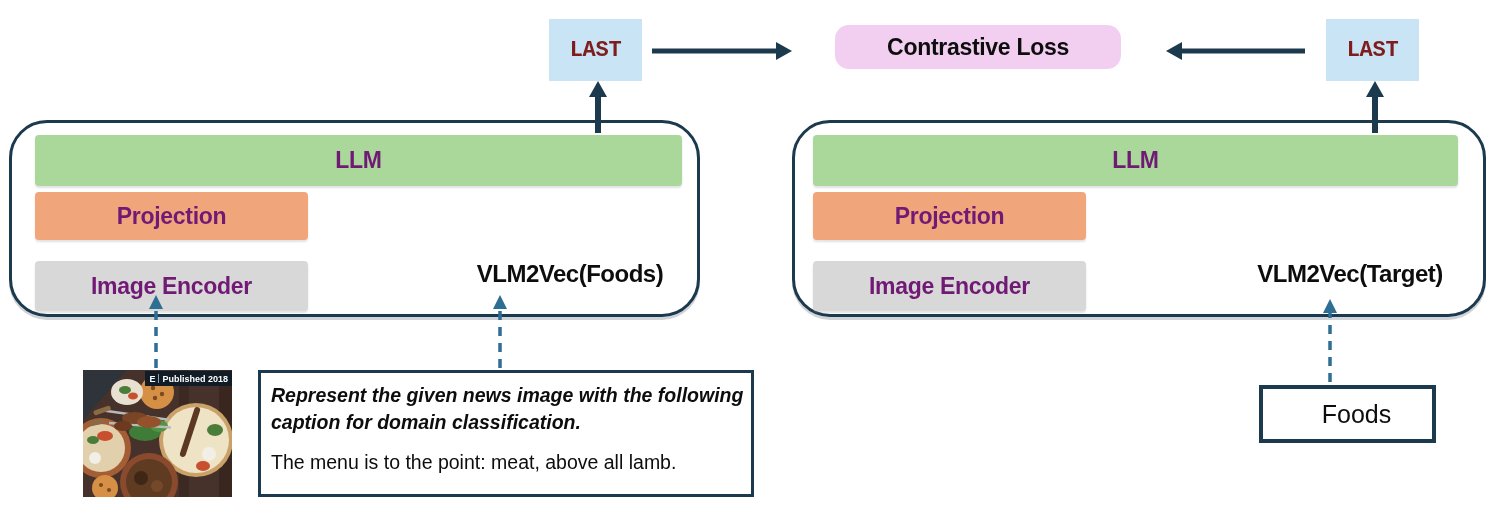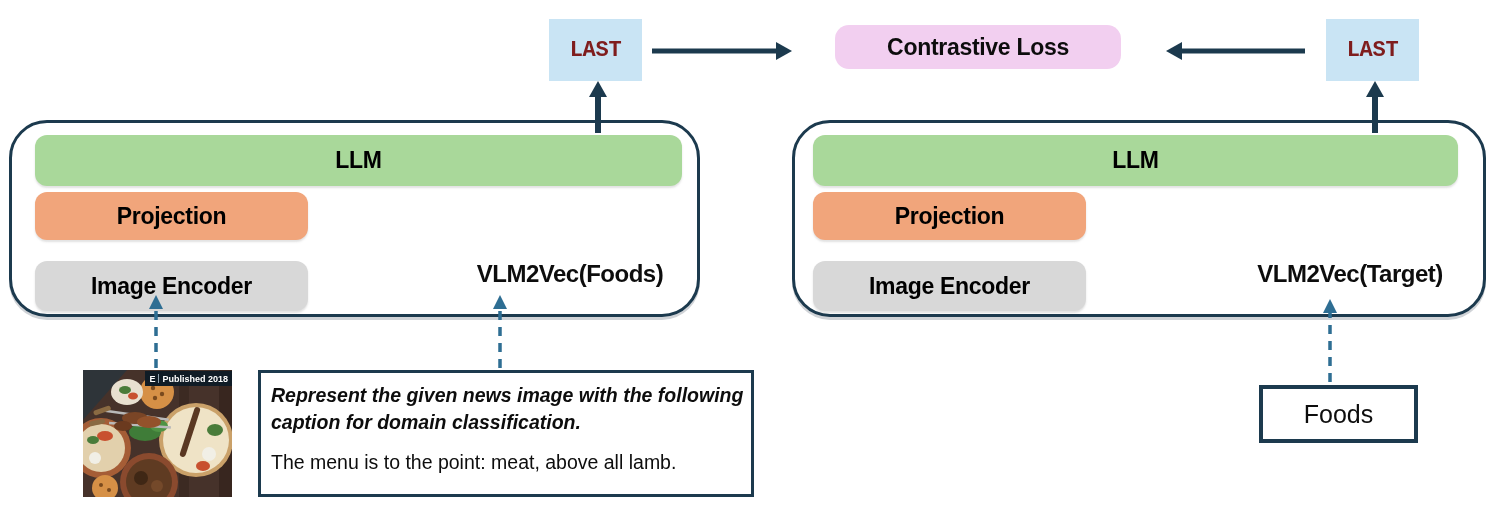--- a/index.html
+++ b/index.html
@@ -21,26 +21,26 @@
     border-radius:38px;
     background:#ffffff;
     box-shadow:0 3px 0 rgba(120,130,140,0.35);
     z-index:2;
   }
   .shell-query{left:9px;top:120px;width:685px;height:191px;}
   .shell-target{left:792px;top:120px;width:688px;height:191px;}
 
   .bar{
     position:absolute;
-    border-radius:12px;
+    border-radius:4px;
     display:flex;align-items:center;justify-content:center;
     font-weight:bold;
     font-size:23px;
     letter-spacing:-0.3px;
-    color:#000000;
+    color:#701a75;
     box-shadow:0 2px 2px rgba(140,140,140,0.25);
     z-index:3;
   }
   .bar-llm{background:#a9d89a;height:51px;top:135px;}
   .bar-proj{background:#f1a57b;height:48px;top:192px;}
   .bar-imgenc{background:#d8d8d8;height:50px;top:261px;}
   .llm-q{left:35px;width:647px;}
   .proj-q{left:35px;width:273px;}
   .imgenc-q{left:35px;width:273px;}
   .llm-t{left:813px;width:645px;}
@@ -93,20 +93,21 @@
     font-size:19.5px;line-height:24px;color:#0d0d0d;margin:14px 0 0 0;
   }
 
   
   .foods-box{
     position:absolute;left:1259px;top:385px;width:151px;height:50px;
     border:4px solid #1c3a4e;background:#ffffff;
     display:flex;align-items:center;justify-content:center;
     font-size:25px;color:#0d0d0d;
     z-index:3;
+    padding-left:18px;
   }
 
   
   .food-photo{
     position:absolute;left:83px;top:370px;width:149px;height:127px;
     z-index:3;
   }
   .food-photo svg{display:block;}
   .photo-badge{
     position:absolute;right:0;top:1px;height:15px;

